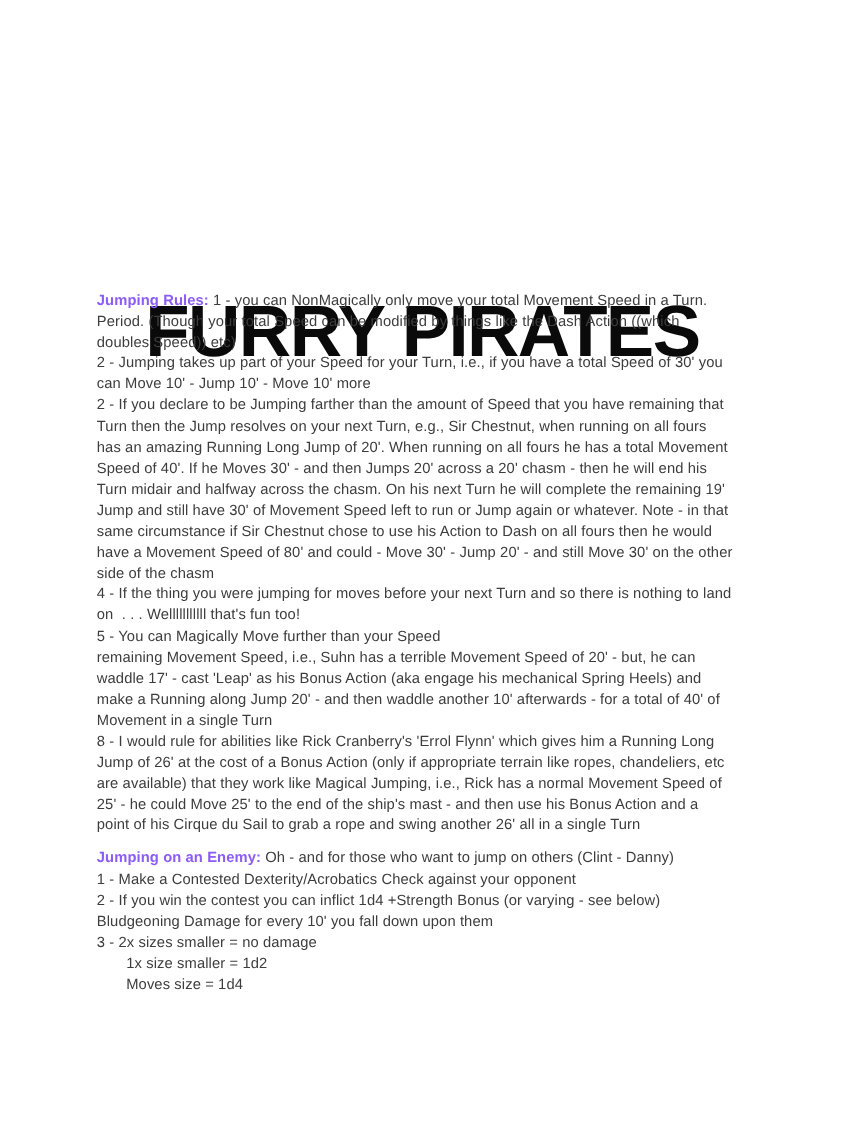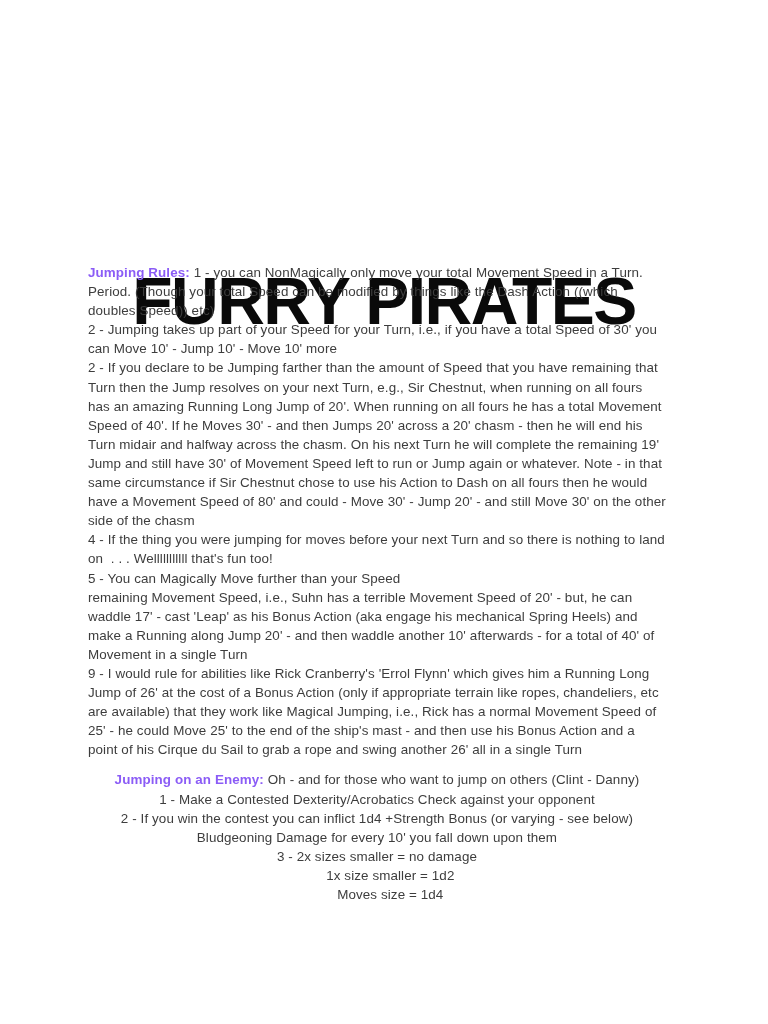--- a/index.html
+++ b/index.html
@@ -31,21 +31,21 @@
   .body-text {
     position: absolute;
     left: 88px;
     top: 263px;
     font-size: 13.4px;
     line-height: 19.1px;
     color: #3d3d3d;
     letter-spacing: 0.1px;
   }
   .section { display: block; }
-  .section + .section { margin-top: 11px; text-align: center; }
+  .section + .section { margin-top: 11px; }
   .tline { white-space: pre; }
   .tline .bold {
     font-weight: bold;
     color: #8b5cf6;
   }
 </style>
 </head>
 <body>
 
 <div class="page">
@@ -72,21 +72,21 @@
           <div class="tline">same circumstance if Sir Chestnut chose to use his Action to Dash on all fours then he would</div>
           <div class="tline">have a Movement Speed of 80' and could - Move 30' - Jump 20' - and still Move 30' on the other</div>
           <div class="tline">side of the chasm</div>
           <div class="tline">4 - If the thing you were jumping for moves before your next Turn and so there is nothing to land</div>
           <div class="tline">on  . . . Welllllllllll that's fun too!</div>
           <div class="tline">5 - You can Magically Move further than your Speed</div>
           <div class="tline">remaining Movement Speed, i.e., Suhn has a terrible Movement Speed of 20' - but, he can</div>
           <div class="tline">waddle 17' - cast 'Leap' as his Bonus Action (aka engage his mechanical Spring Heels) and</div>
           <div class="tline">make a Running along Jump 20' - and then waddle another 10' afterwards - for a total of 40' of</div>
           <div class="tline">Movement in a single Turn</div>
-          <div class="tline">9 - I would rule for abilities like Rick Cranberry's 'Errol Flynn' which gives him a Running Long</div>
+          <div class="tline">8 - I would rule for abilities like Rick Cranberry's 'Errol Flynn' which gives him a Running Long</div>
           <div class="tline">Jump of 26' at the cost of a Bonus Action (only if appropriate terrain like ropes, chandeliers, etc</div>
           <div class="tline">are available) that they work like Magical Jumping, i.e., Rick has a normal Movement Speed of</div>
           <div class="tline">25' - he could Move 25' to the end of the ship's mast - and then use his Bonus Action and a</div>
           <div class="tline">point of his Cirque du Sail to grab a rope and swing another 26' all in a single Turn</div>
         </div>
     </div>
 
     <div class="section">
       <div class="tline"><span class="bold">Jumping on an Enemy:</span><span> Oh - and for those who want to jump on others (Clint - Danny)</span></div>
       <div>

